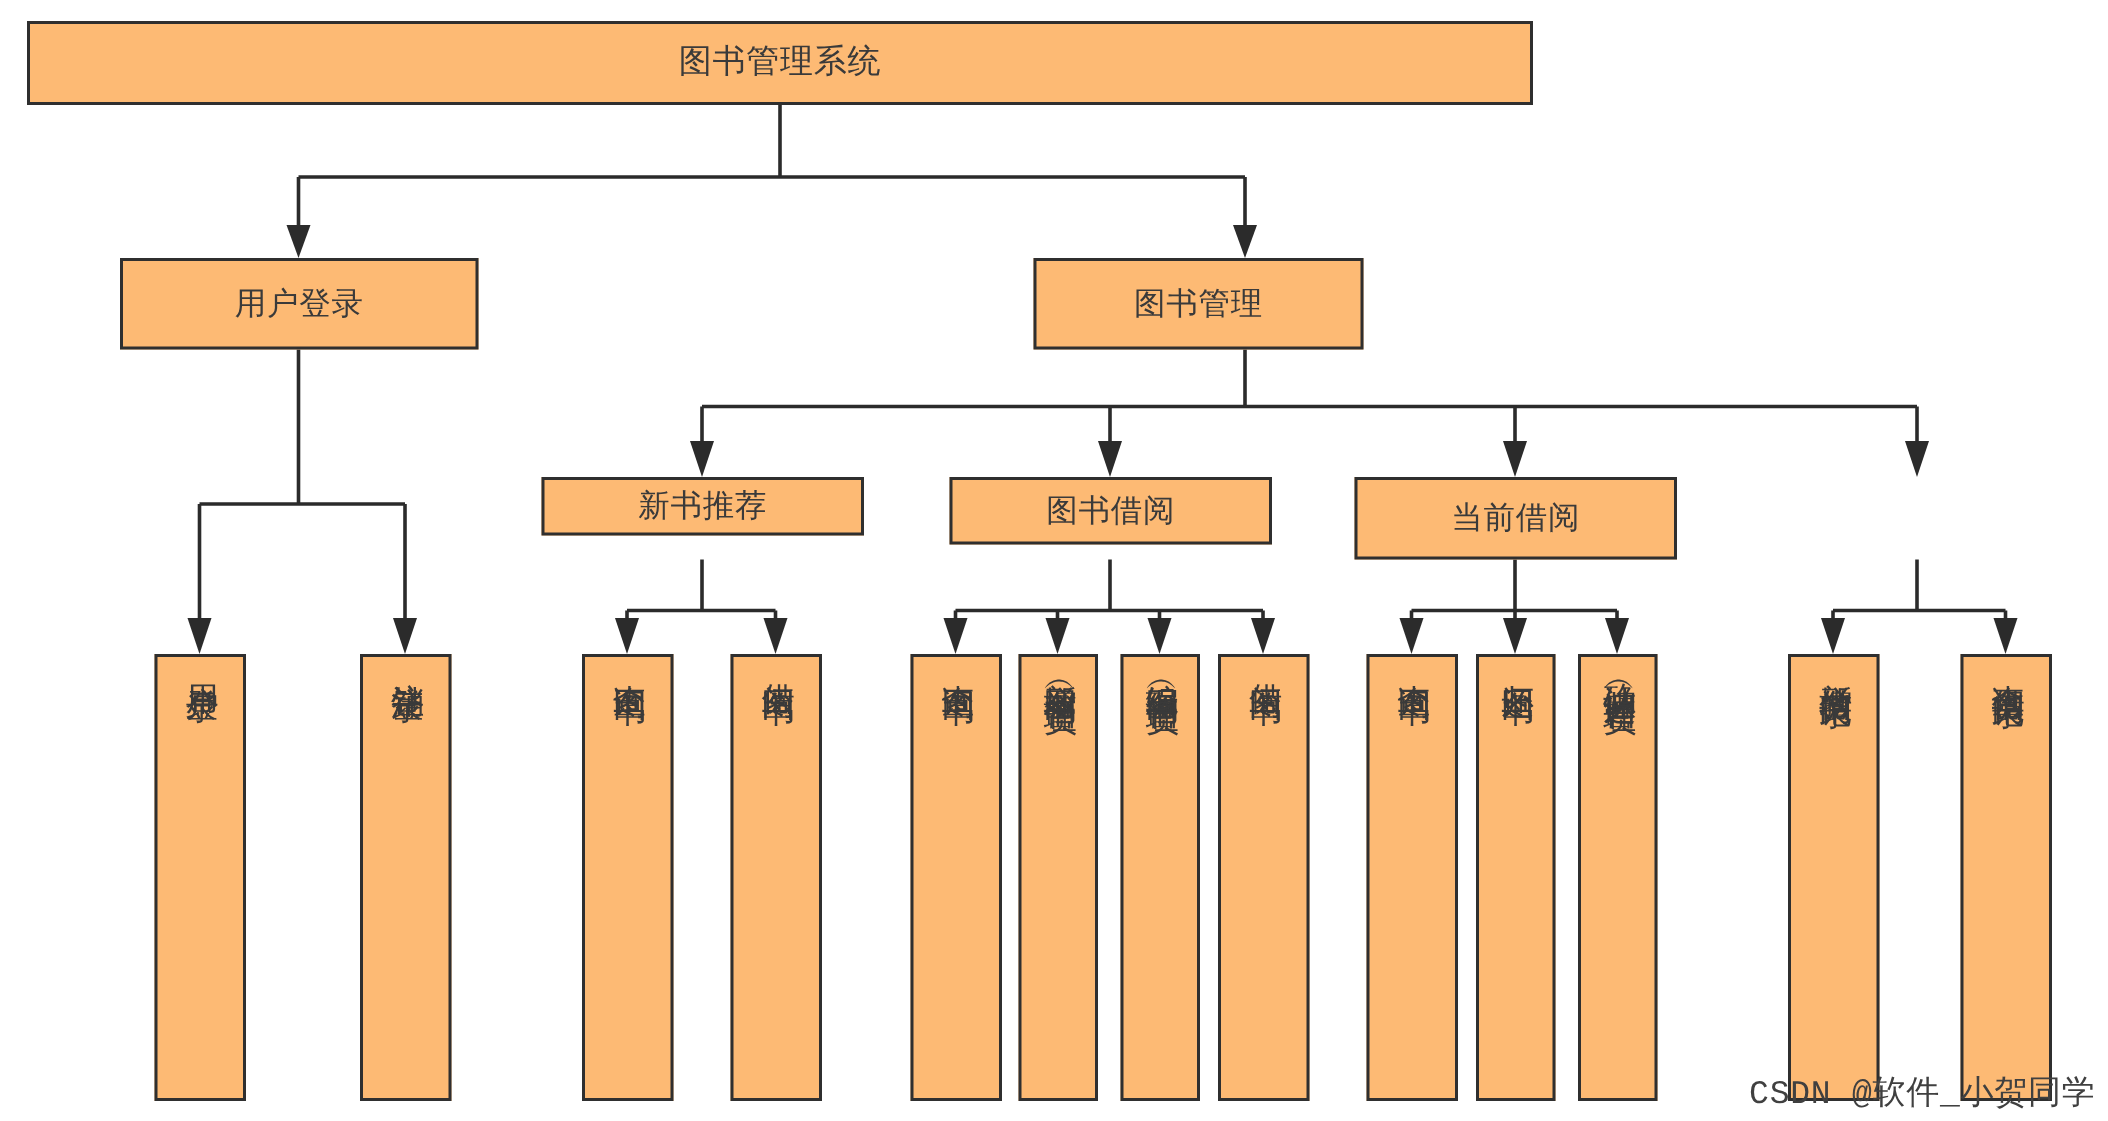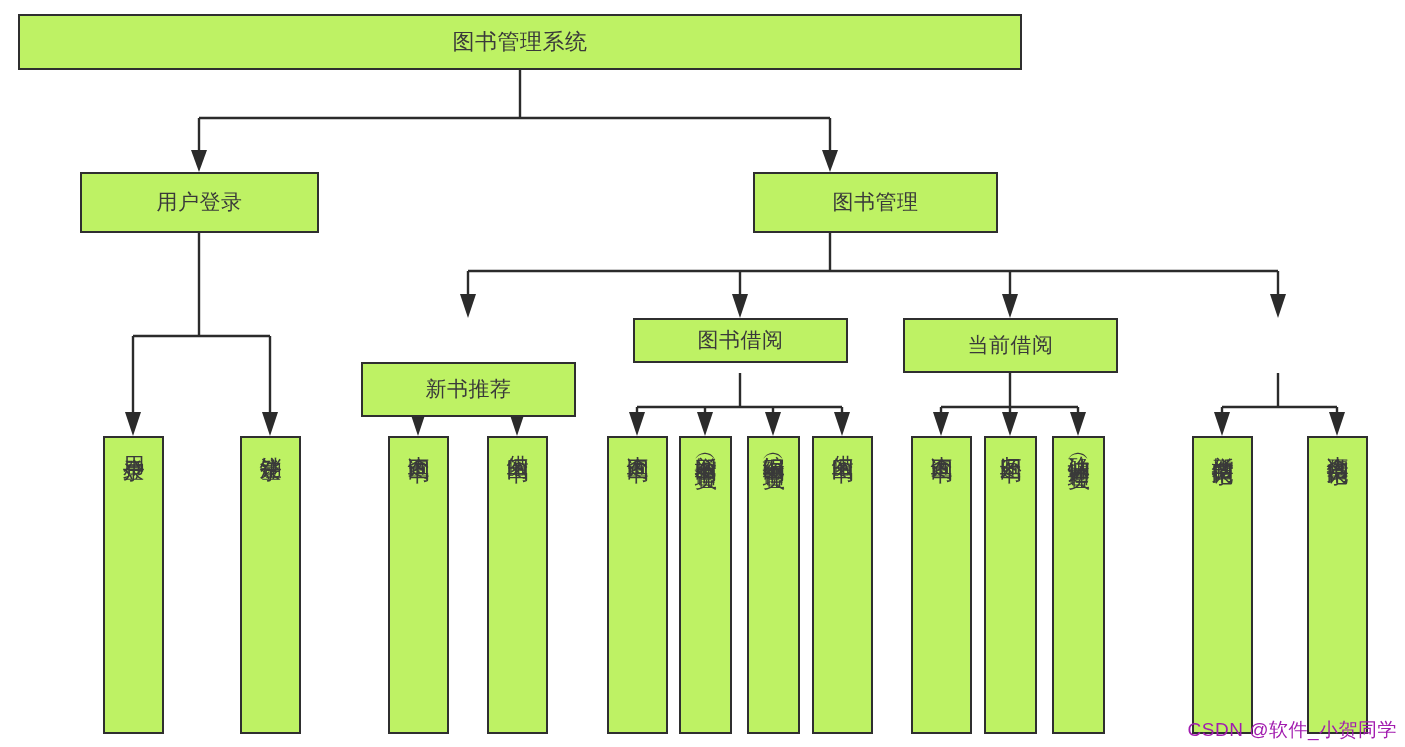--- a/index.html
+++ b/index.html
@@ -32,21 +32,21 @@
     stroke-width: 2.4;
     fill: none;
   }
   #wires polygon {
     fill: #2b2b2b;
   }
   
   .node {
     position: absolute;
     box-sizing: border-box;
-    background: #bef264;
+    background: #fdba74;
     border: 2.5px solid #2f2f2f;
     display: flex;
     align-items: center;
     justify-content: center;
     color: #3a3a3a;
   }
   .node.h {
     font-size: 21px;
     line-height: 1.2;
     letter-spacing: 0.5px;
@@ -68,25 +68,25 @@
     line-height: 1.12;
     letter-spacing: 2px;
     color: #3a3a3a;
     display: block;
   }
   
   #watermark {
     position: absolute;
     right: 8px;
     bottom: 4px;
-    font-size: 19px;
-    color: #a21caf;
+    font-size: 22px;
+    color: #404040;
     letter-spacing: 0.5px;
     white-space: nowrap;
-    font-family: Liberation Sans, sans-serif;
+    font-family: Liberation Mono, monospace;
   }
 </style>
 </head>
 <body>
 
 <div id="canvas">
 
   <svg id="wires" viewBox="0 0 1405 747" width="1405" height="747" xmlns="http://www.w3.org/2000/svg">
 
     <line x1="520" y1="70" x2="520" y2="118"></line>
@@ -152,25 +152,25 @@
   </svg>
 
   <div class="node h root" style="left:18px; top:14px; width:1004px; height:56px;">
     <span>图书管理系统</span>
   </div>
 
   <div class="node h" style="left:80px; top:172px; width:239px; height:61px;">
     <span>用户登录</span>
   </div>
 
-  <div class="node h" style="left:753px; top:172px; width:245px; height:61px;">
+  <div class="node h" style="left:689px; top:172px; width:220px; height:61px;">
     <span>图书管理</span>
   </div>
 
-  <div class="node h" style="left:361px; top:318px; width:215px; height:55px;margin-top:44px;">
+  <div class="node h" style="left:361px; top:318px; width:215px; height:39px;">
     <span>新书推荐</span>
   </div>
 
   <div class="node h" style="left:633px; top:318px; width:215px; height:45px;">
     <span>图书借阅</span>
   </div>
 
   <div class="node h" style="left:903px; top:318px; width:215px; height:55px;">
     <span>当前借阅</span>
   </div>

